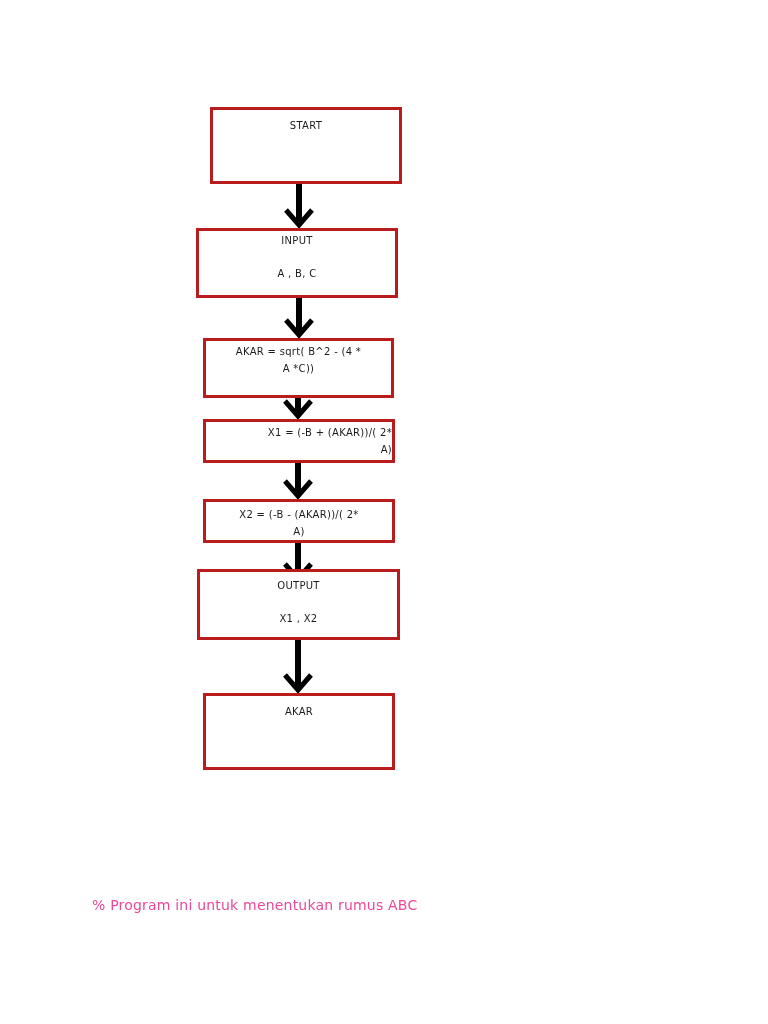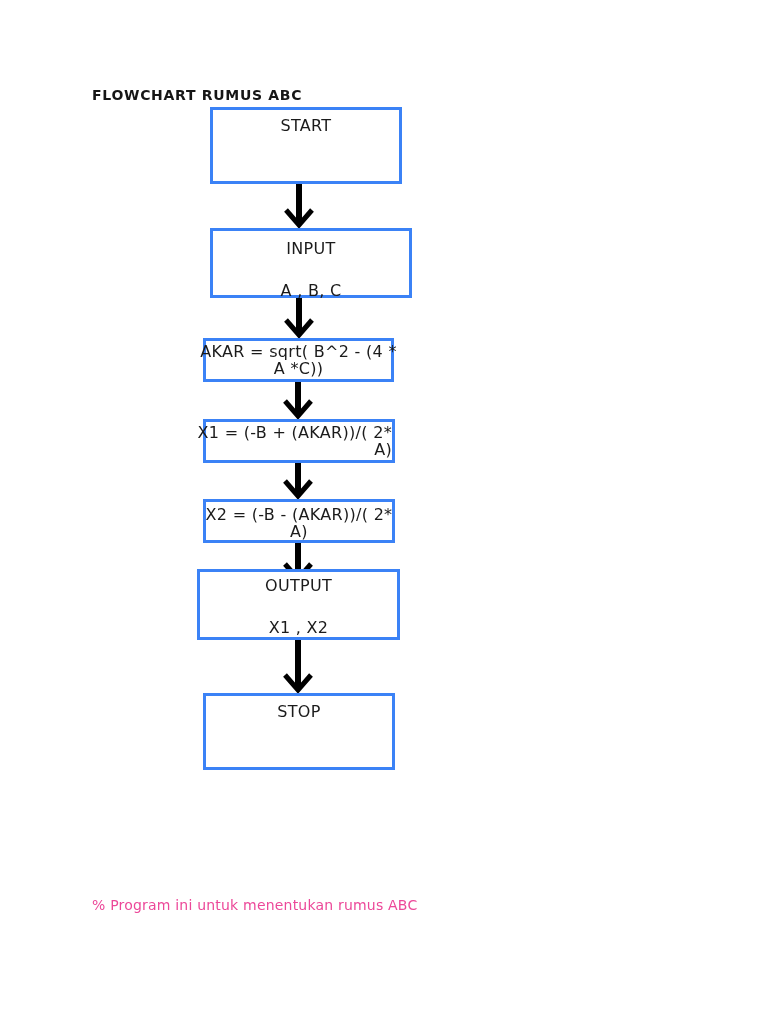--- a/index.html
+++ b/index.html
@@ -18,51 +18,50 @@
     color: #161616; white-space: pre;
   }
 
   .footer-note {
     position: absolute; left: 92px; top: 897px;
     font-size: 14px; letter-spacing: 0.2px; color: #ec4899; white-space: pre;
   }
 
   .node {
     position: absolute; box-sizing: border-box;
-    border: 3px solid #3b82f6; background: #ffffff;
+    border: 3px solid #b91c1c; background: #ffffff;
     z-index: 2;
     display: flex; flex-direction: column; align-items: center;
     text-align: center;
-    font-size: 16px; line-height: 17px; letter-spacing: 0.3px;
+    font-size: 10px; line-height: 17px; letter-spacing: 0.3px;
     color: #1b1b1b; white-space: pre;
   }
   .b-start  { left: 210px; top: 107px; width: 192px; height: 77px; padding-top: 7px; }
-  .b-input  { left: 210px; top: 228px; width: 202px; height: 70px; padding-top: 9px; }
-  .b-akar   { left: 203px; top: 338px; width: 191px; height: 44px; padding-top: 2px; }
+  .b-input  { left: 196px; top: 228px; width: 202px; height: 70px; padding-top: 1px; }
+  .b-akar   { left: 203px; top: 338px; width: 191px; height: 60px; padding-top: 2px; }
   .b-x1     { left: 203px; top: 419px; width: 192px; height: 44px; padding-top: 2px; align-items: flex-end; }
   .b-x2     { left: 203px; top: 499px; width: 192px; height: 44px; padding-top: 4px; }
   .b-output { left: 197px; top: 569px; width: 203px; height: 71px; padding-top: 5px; }
   .b-stop   { left: 203px; top: 693px; width: 192px; height: 77px; padding-top: 7px; }
-  .gap .line2 { margin-top: 25px; }
+  .gap .line2 { margin-top: 16px; }
 
   .arrow { position: absolute; z-index: 1; }
   .a1 { left: 279px; top: 183px; }
   .a2 { left: 279px; top: 297px; }
   .a3 { left: 278px; top: 382px; }
   .a4 { left: 278px; top: 463px; }
   .a5 { left: 278px; top: 543px; }
   .a6 { left: 278px; top: 640px; }
   .arrow line, .arrow polyline { stroke: #000000; fill: none; }
 </style>
 </head>
 <body>
 
 <div class="page">
 
-  <div class="doc-title">FLOWCHART RUMUS ABC</div>
 
   <div>
 
     <div class="node b-start">
       <span class="line1">START</span>
     </div>
 
     <svg class="arrow a1" width="40" height="45" viewBox="0 0 40 45">
       <line x1="20" y1="0" x2="20" y2="38" stroke-width="6"></line>
       <polyline points="7,27 20,42 33,27" stroke-width="5"></polyline>
@@ -112,20 +111,20 @@
       <span class="line1">OUTPUT</span>
       <span class="line2">X1 , X2</span>
     </div>
 
     <svg class="arrow a6" width="40" height="53" viewBox="0 0 40 53">
       <line x1="20" y1="0" x2="20" y2="46" stroke-width="6"></line>
       <polyline points="7,35 20,50 33,35" stroke-width="5"></polyline>
     </svg>
 
     <div class="node b-stop">
-      <span class="line1">STOP</span>
+      <span class="line1">AKAR</span>
     </div>
 
   </div>
 
   <div class="footer-note">% Program ini untuk menentukan rumus ABC</div>
 
 </div>
 
 </body></html>

